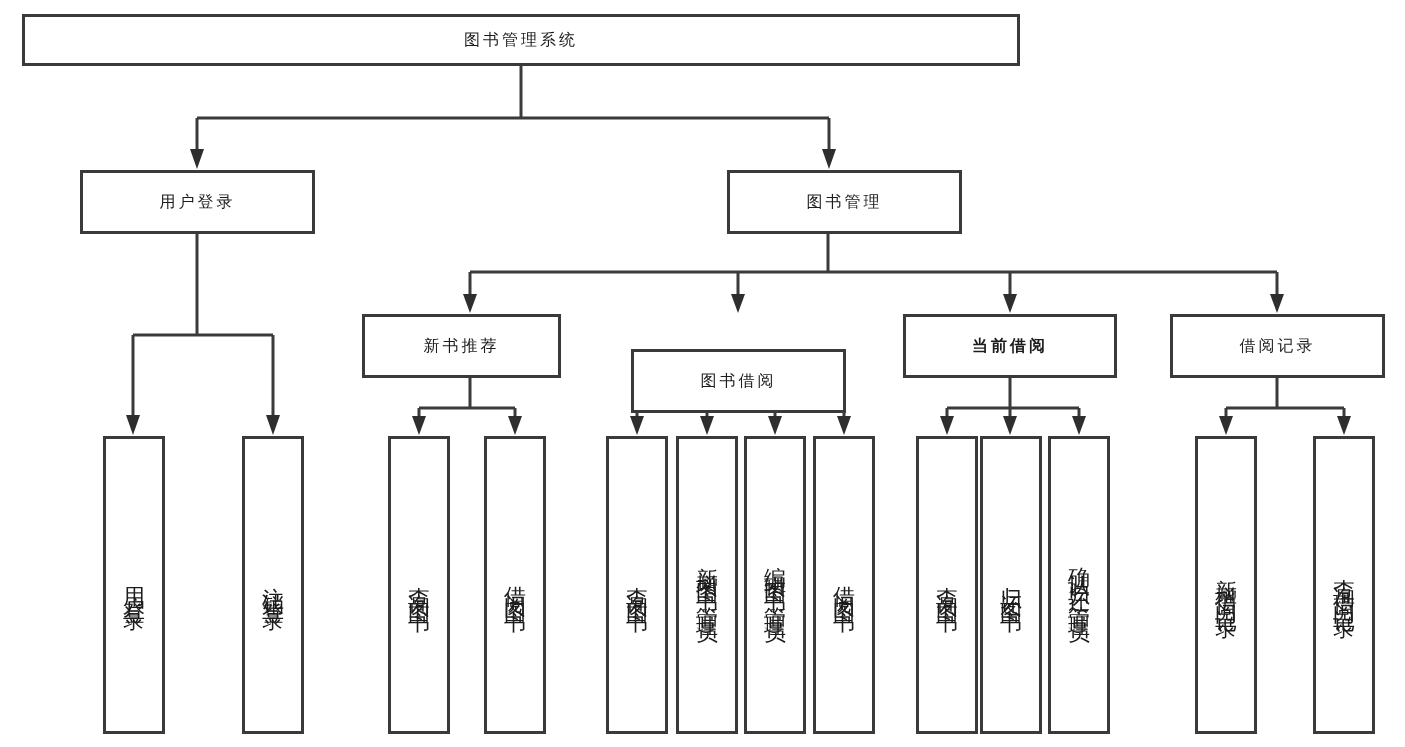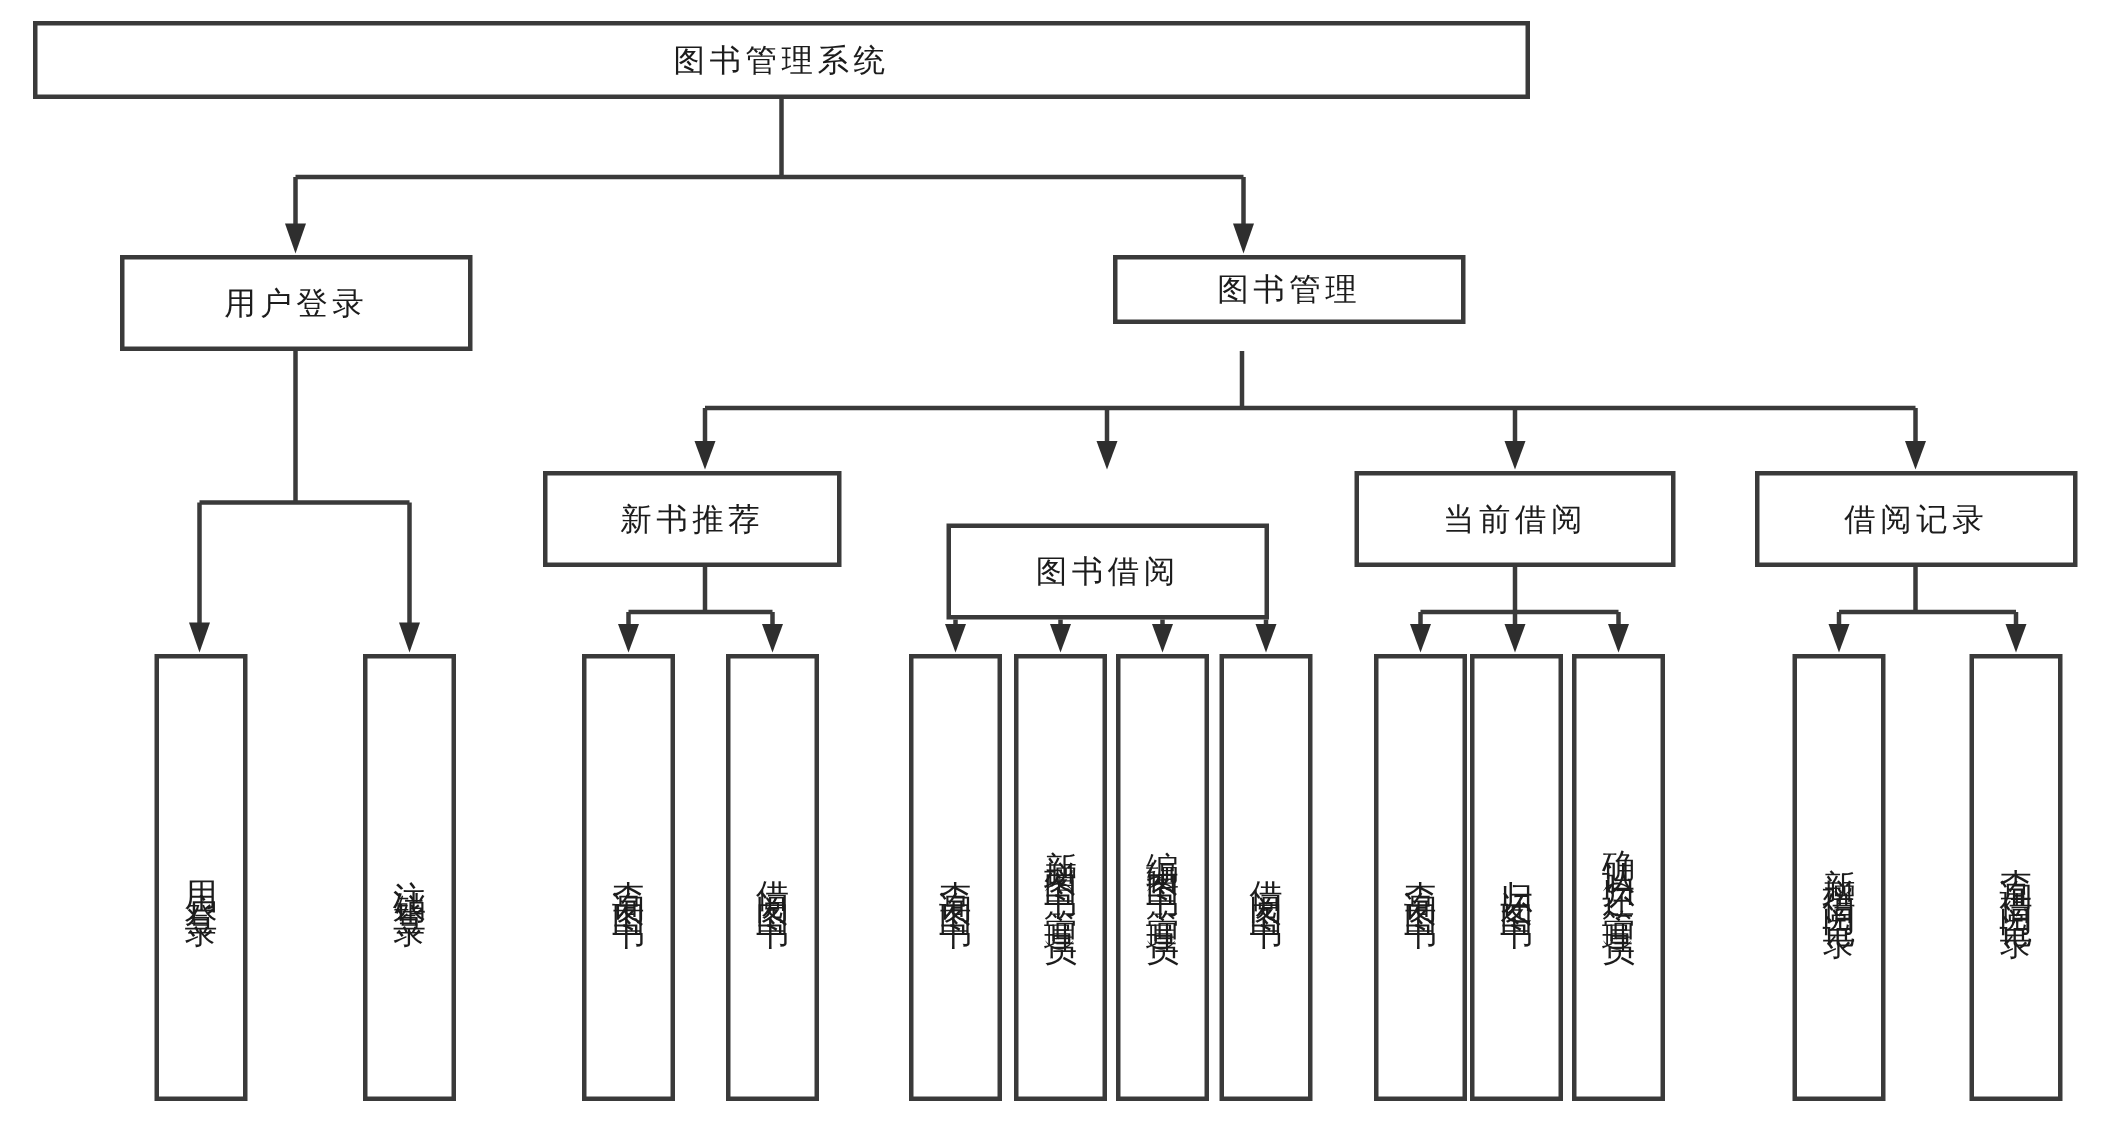--- a/index.html
+++ b/index.html
@@ -1,21 +1,21 @@
 <!DOCTYPE html>
 <html><head>
 <meta charset="utf-8">
 <style>
   html,body{margin:0;padding:0;background:#ffffff;}
   body{font-family:"Liberation Sans",sans-serif;}
   .canvas{position:relative;width:1405px;height:747px;background:#ffffff;overflow:hidden;}
   .connectors{position:absolute;left:0;top:0;width:1405px;height:747px;}
   .node{position:absolute;box-sizing:border-box;border:3px solid #3a3a3a;background:#ffffff;
         display:flex;align-items:center;justify-content:center;color:#1c1c1c;}
-  .hnode{font-size:21px;letter-spacing:3px;white-space:nowrap;}
+  .hnode{font-size:16px;letter-spacing:3px;white-space:nowrap;}
   .vnode{writing-mode:vertical-rl;font-size:22px;letter-spacing:8px;line-height:1;
          display:flex;align-items:center;justify-content:center;}
   .watermark{position:absolute;right:6px;bottom:6px;font-size:17px;color:#a6a6a6;
              letter-spacing:1px;white-space:nowrap;}
 </style>
 </head>
 <body>
 
 <div class="canvas">
 
@@ -85,25 +85,25 @@
       <polygon points="1003,416 1017,416 1010,435"></polygon>
       <polygon points="1072,416 1086,416 1079,435"></polygon>
       <polygon points="1219,416 1233,416 1226,435"></polygon>
       <polygon points="1337,416 1351,416 1344,435"></polygon>
     </g>
   </svg>
 
   <div class="node hnode" style="left:22px;top:14px;width:998px;height:52px;">图书管理系统</div>
 
   <div class="node hnode" style="left:80px;top:170px;width:235px;height:64px;">用户登录</div>
-  <div class="node hnode" style="left:742px;top:170px;width:235px;height:46px;text-align:center;">图书管理</div>
+  <div class="node hnode" style="left:727px;top:170px;width:235px;height:64px;text-align:center;">图书管理</div>
 
   <div class="node hnode" style="left:362px;top:314px;width:199px;height:64px;">新书推荐</div>
   <div class="node hnode" style="left:631px;top:314px;width:215px;height:64px;margin-top:35px;">图书借阅</div>
-  <div class="node hnode" style="left:903px;top:314px;width:214px;height:64px;">当前借阅</div>
+  <div class="node hnode" style="left:903px;top:314px;width:214px;height:64px;font-weight:bold;">当前借阅</div>
   <div class="node hnode" style="left:1170px;top:314px;width:215px;height:64px;">借阅记录</div>
 
   <div class="node vnode" style="left:103px;top:436px;width:62px;height:298px;">用户登录</div>
   <div class="node vnode" style="left:242px;top:436px;width:62px;height:298px;">注销登录</div>
 
   <div class="node vnode" style="left:388px;top:436px;width:62px;height:298px;">查询图书</div>
   <div class="node vnode" style="left:484px;top:436px;width:62px;height:298px;">借阅图书</div>
 
   <div class="node vnode" style="left:606px;top:436px;width:62px;height:298px;">查询图书</div>
   <div class="node vnode" style="left:676px;top:436px;width:62px;height:298px;">新增图书（管理员）</div>

